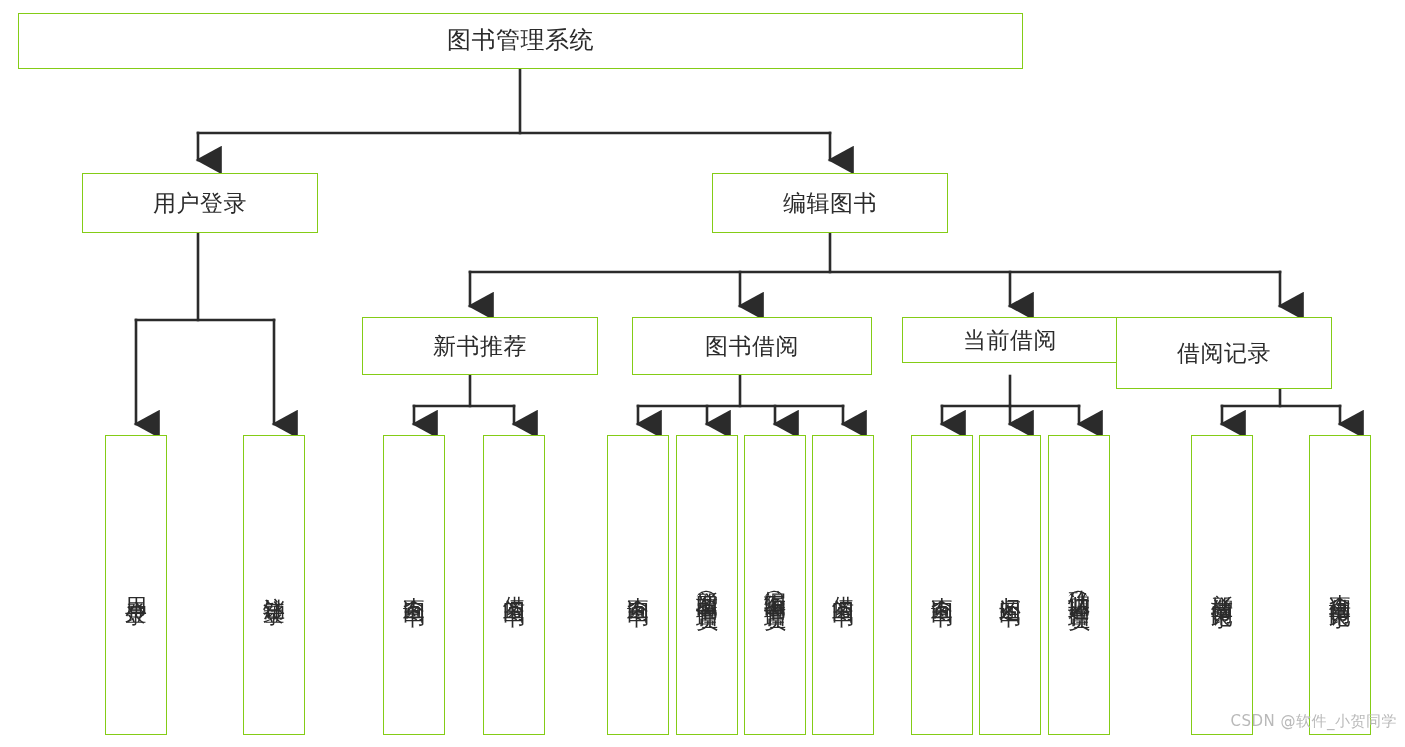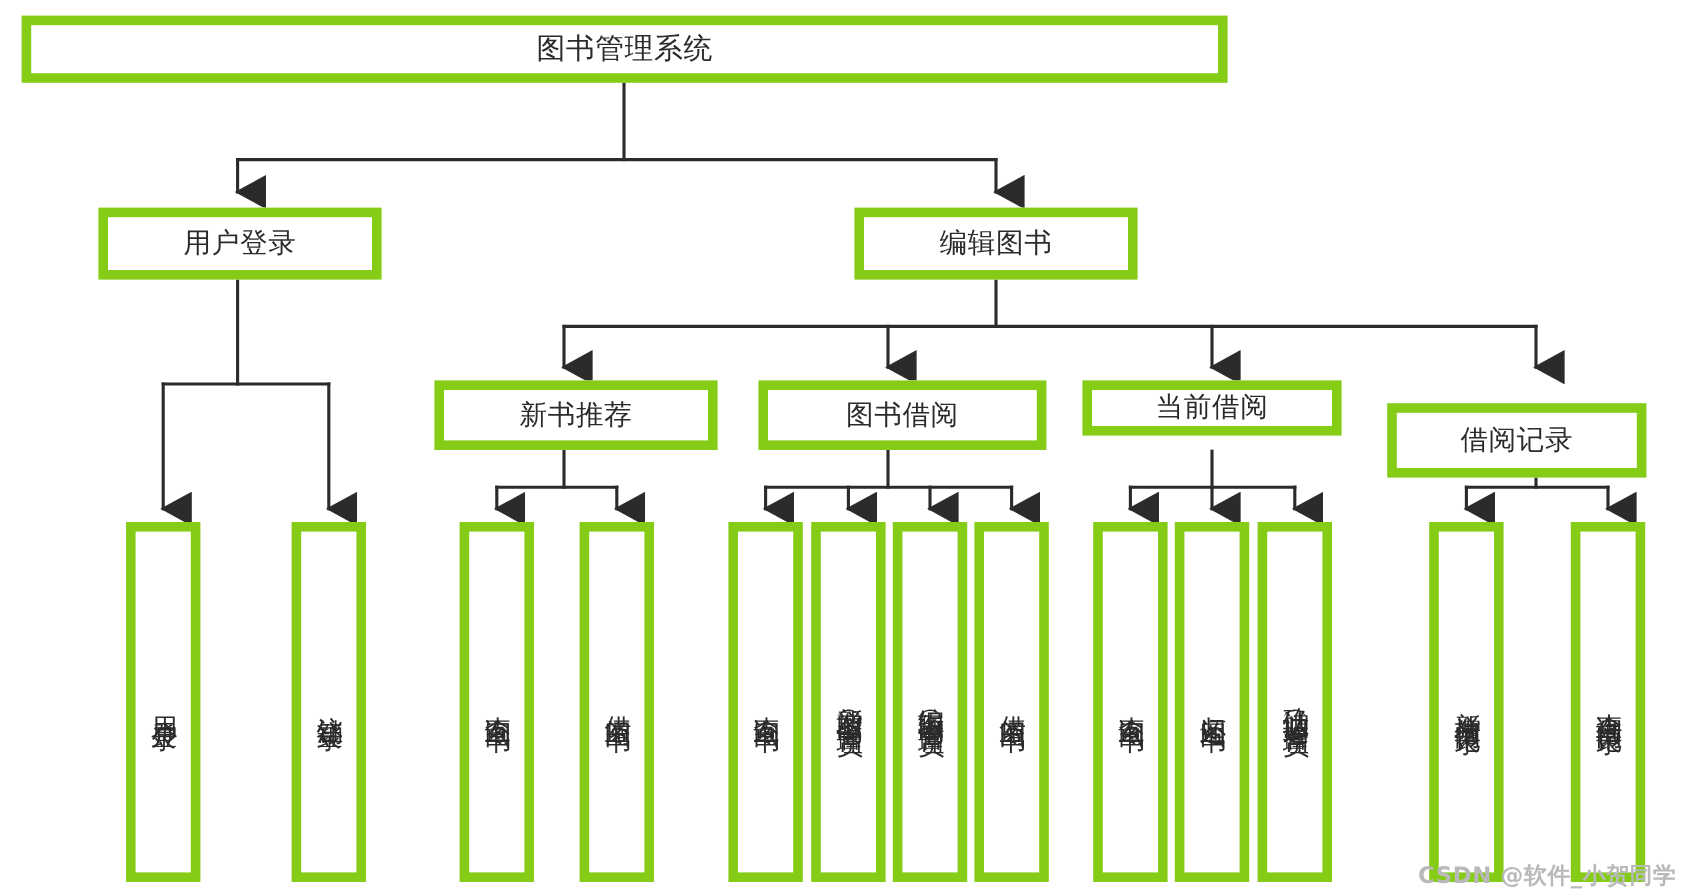--- a/index.html
+++ b/index.html
@@ -24,21 +24,21 @@
     left: 0;
     top: 0;
     width: 1405px;
     height: 747px;
     overflow: visible;
   }
   .node {
     position: absolute;
     box-sizing: border-box;
     background: #ffffff;
-    border: 8px solid #84cc16;
+    border: 1px solid #84cc16;
     display: flex;
     align-items: center;
     justify-content: center;
     overflow: hidden;
   }
   .node-label {
     color: #2b2b2b;
     line-height: 1.16;
     letter-spacing: 0.5px;
     white-space: nowrap;
@@ -62,27 +62,26 @@
     writing-mode: vertical-rl;
     text-orientation: upright;
     letter-spacing: 3px;
     line-height: 1.0;
     white-space: nowrap;
     transform: none;
   }
   .watermark {
     position: absolute;
     right: 8px;
-    bottom: 4px;
-    font-size: 19px;
+    bottom: 16px;
+    font-size: 15px;
     color: #b9b9b9;
     letter-spacing: 0.5px;
     white-space: nowrap;
     user-select: none;
-    font-weight: bold;
   }
 </style>
 </head>
 <body>
 
 <div id="canvas">
 
   <svg class="edges" viewBox="0 0 1405 747" xmlns="http://www.w3.org/2000/svg">
     <defs>
       <marker id="arrow" viewBox="0 0 12 12" refX="6" refY="10" markerWidth="11" markerHeight="11" orient="auto-start-reverse">
@@ -147,21 +146,21 @@
 
   <div class="node h" style="left:362px; top:317px; width:236px; height:58px;align-items:center;">
     <span class="node-label">新书推荐</span>
   </div>
   <div class="node h" style="left:632px; top:317px; width:240px; height:58px;">
     <span class="node-label">图书借阅</span>
   </div>
   <div class="node h" style="left:902px; top:317px; width:216px; height:46px;">
     <span class="node-label">当前借阅</span>
   </div>
-  <div class="node h" style="left:1156px; top:317px; width:216px; height:62px;margin-top:19px;">
+  <div class="node h" style="left:1116px; top:317px; width:216px; height:72px;">
     <span class="node-label">借阅记录</span>
   </div>
 
   <div class="node v" style="left:105px; top:435px; width:62px; height:300px;">
     <span class="node-label">用户登录</span>
   </div>
   <div class="node v" style="left:243px; top:435px; width:62px; height:300px;">
     <span class="node-label">注销登录</span>
   </div>
 

